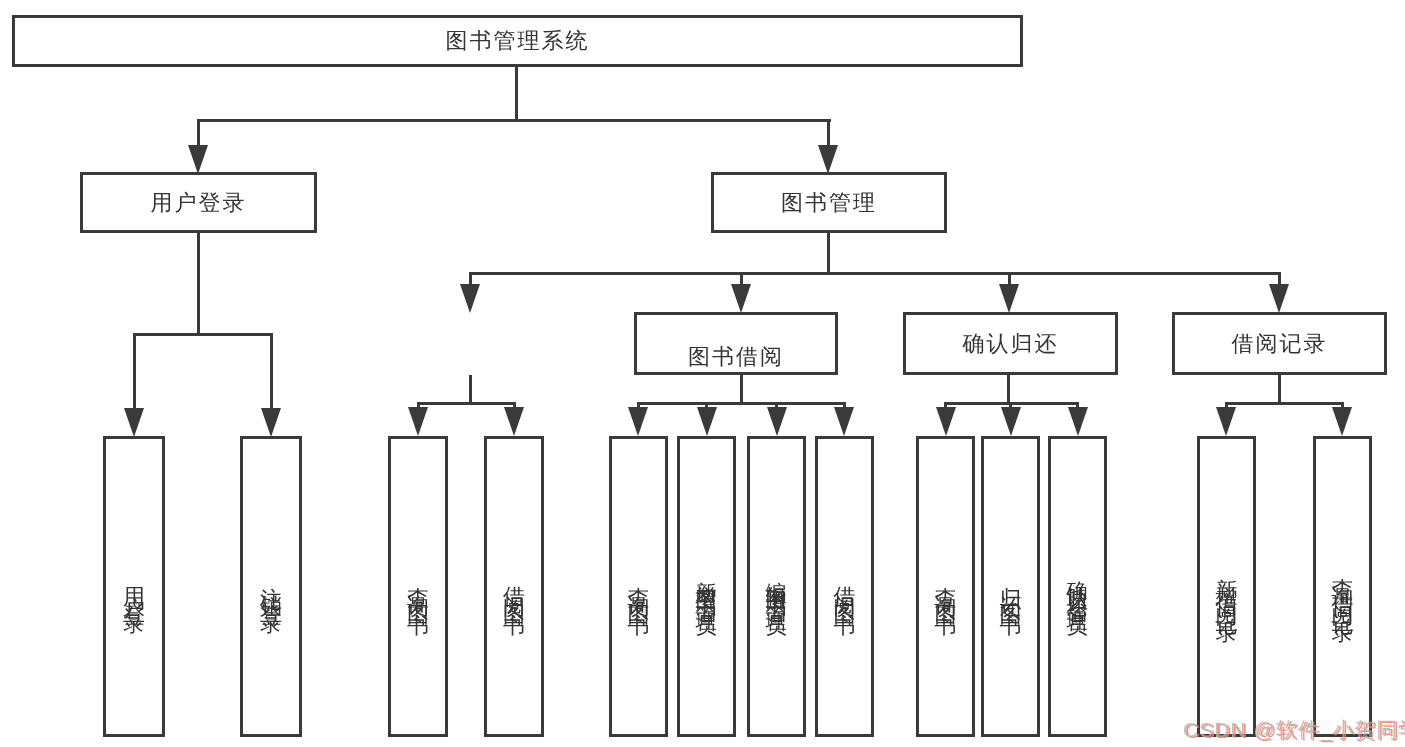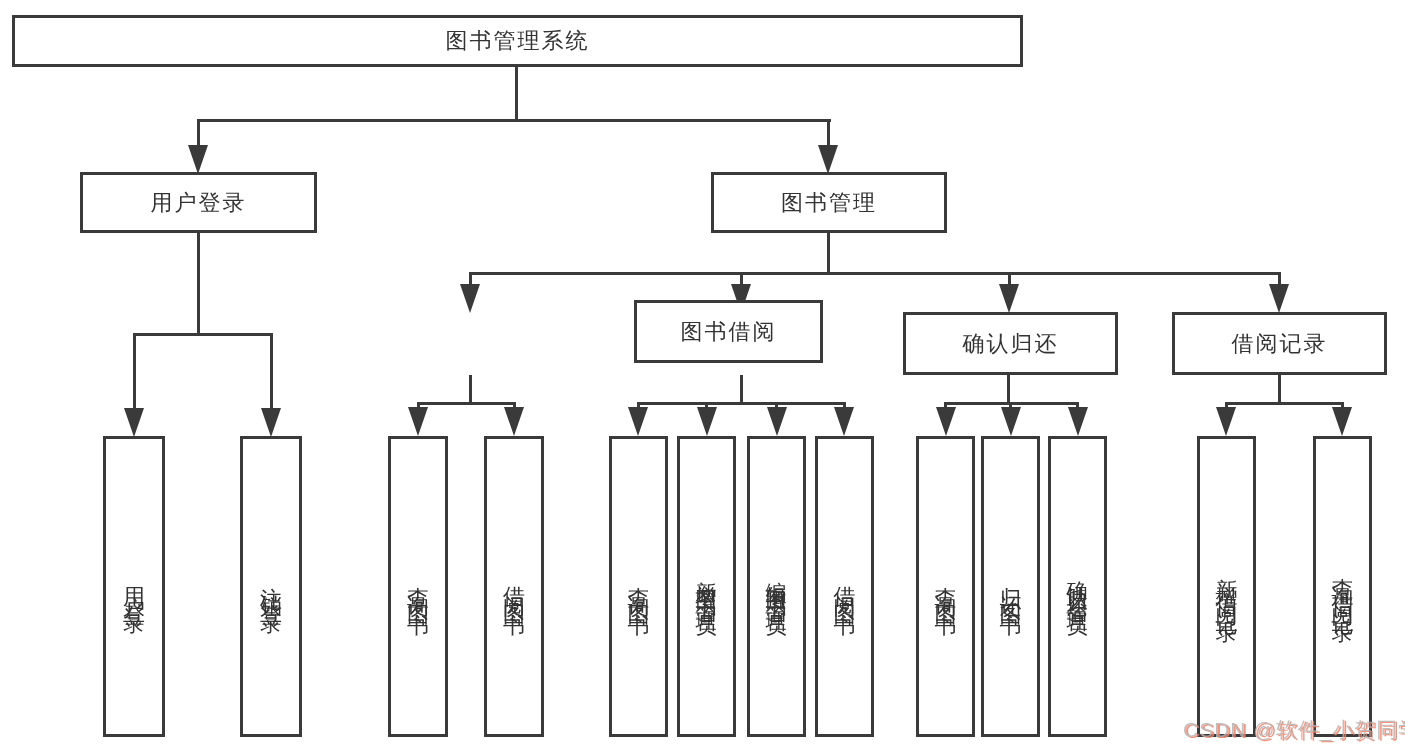--- a/index.html
+++ b/index.html
@@ -44,21 +44,21 @@
   .watermark{
     position:absolute;left:1183px;top:716px;z-index:10;
     font-size:21px;letter-spacing:1px;color:var(--watermark);
     text-shadow:2px 1px 0 var(--watermark-accent);opacity:.85;white-space:nowrap;
   }
   
   #n-root{left:12px;top:15px;width:1011px;height:52px;}
   #n-user-login{left:80px;top:172px;width:237px;height:61px;}
   #n-book-mgmt{left:711px;top:172px;width:236px;height:61px;}
   #n-new-book{left:363px;top:312px;width:215px;height:63px;}
-  #n-book-borrow{left:634px;top:300px;width:189px;height:63px;}
+  #n-book-borrow{left:634px;top:312px;width:204px;height:63px;align-items:flex-end;}
   #n-current-borrow{left:903px;top:312px;width:215px;height:63px;}
   #n-borrow-records{left:1172px;top:312px;width:215px;height:63px;}
   #l-ul-login{left:103px;width:62px;}
   #l-ul-logout{left:240px;width:62px;}
   #l-nb-query{left:388px;width:60px;}
   #l-nb-borrow{left:484px;width:60px;}
   #l-bb-query{left:609px;width:59px;}
   #l-bb-add{left:677px;width:59px;}
   #l-bb-edit{left:747px;width:59px;}
   #l-bb-borrow{left:815px;width:59px;}

